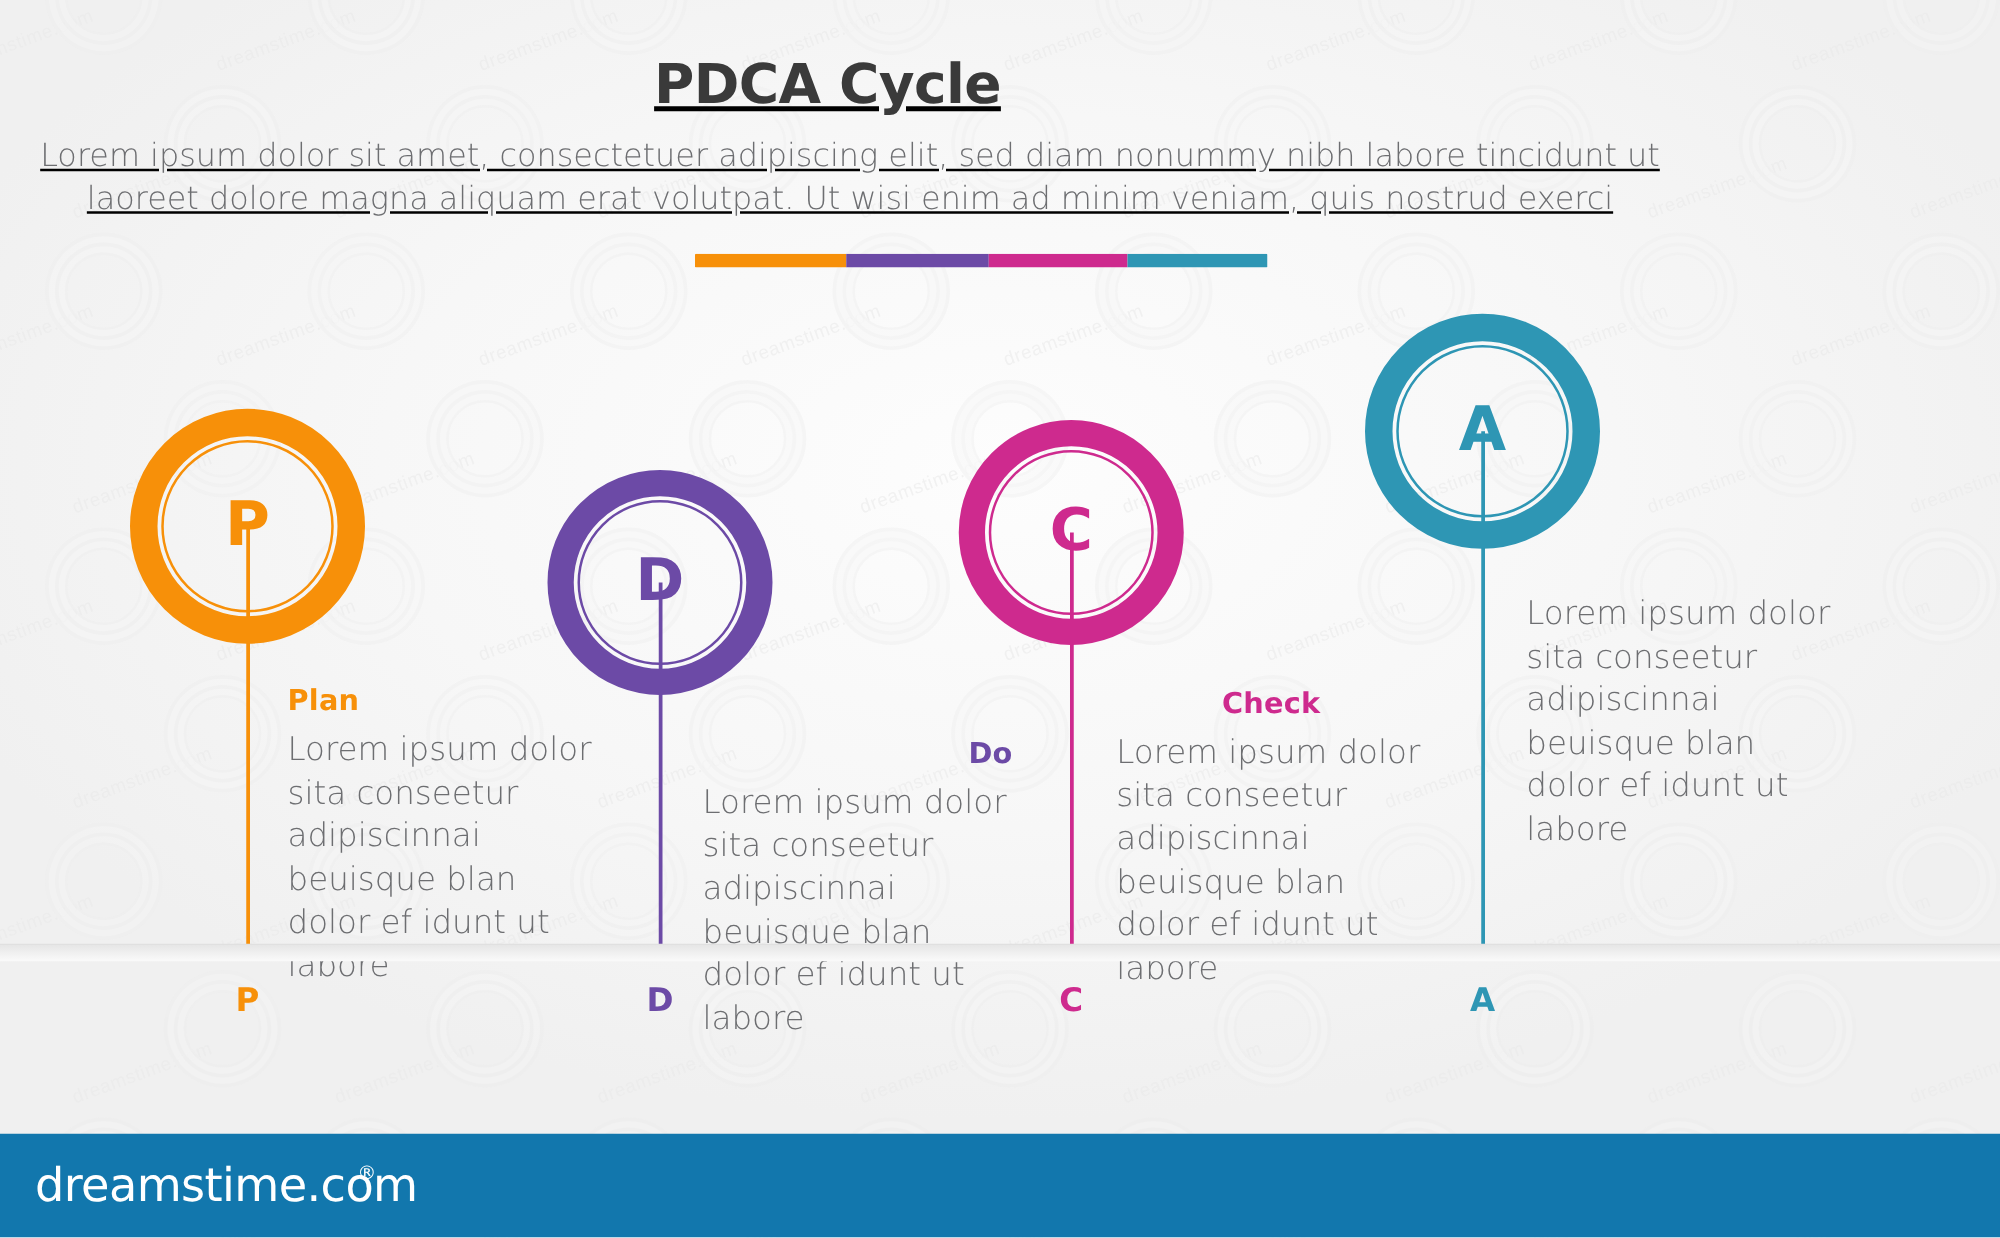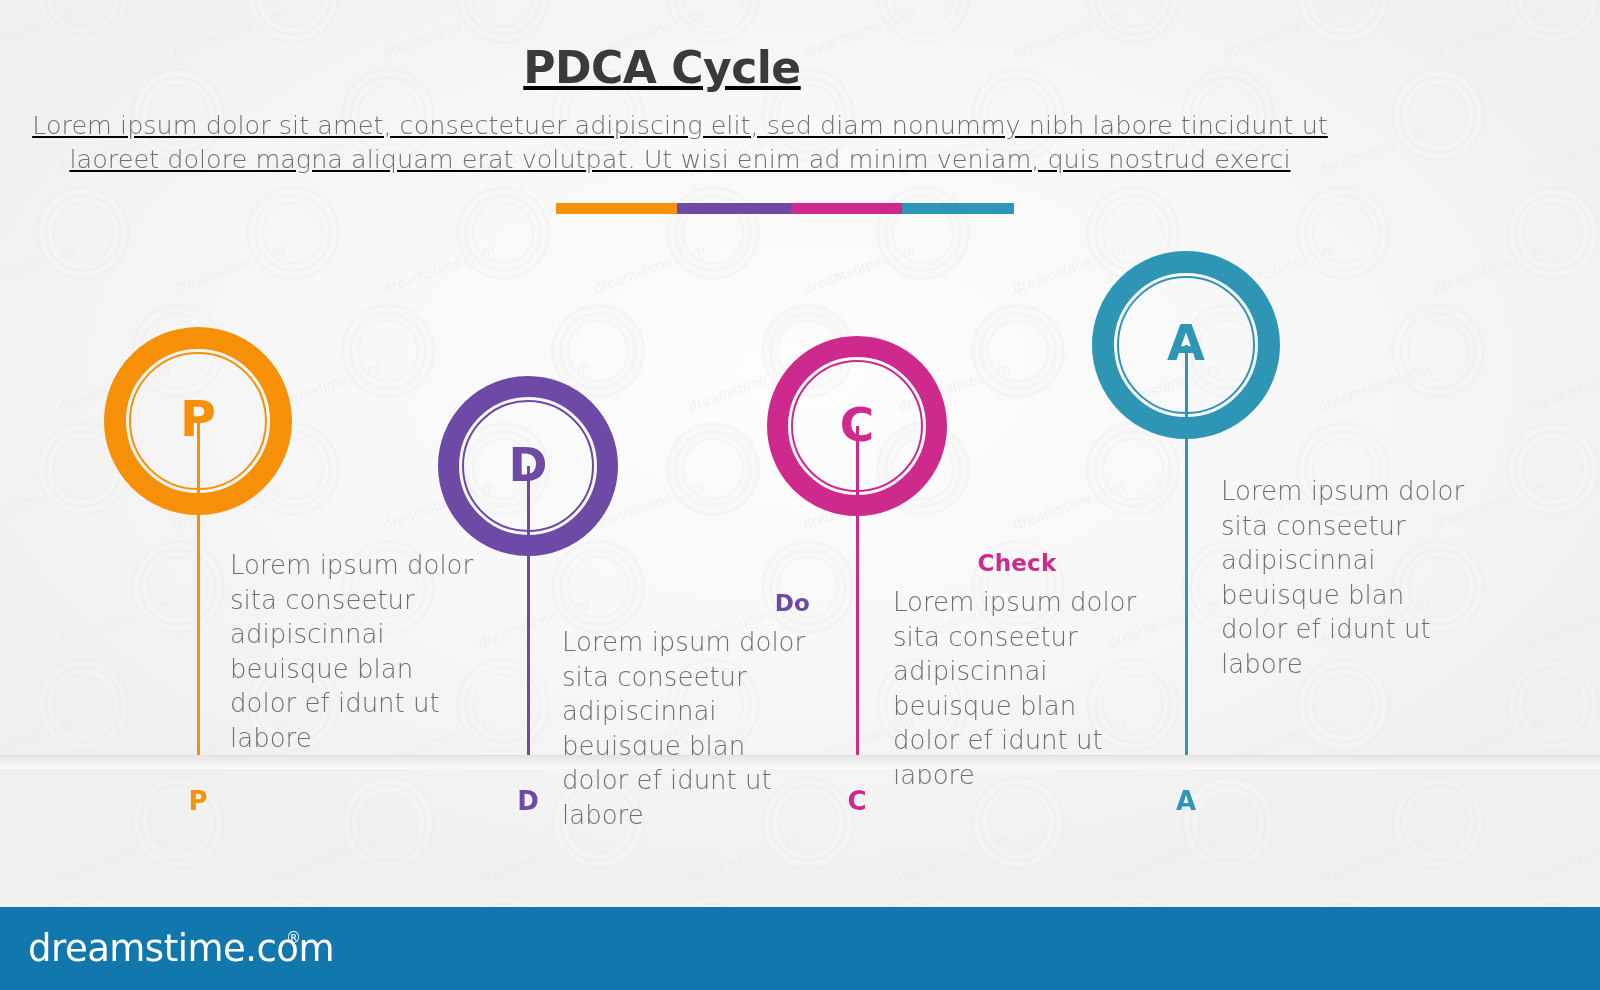--- a/index.html
+++ b/index.html
@@ -336,20 +336,21 @@
       <span style="background: rgb(46, 150, 180); flex: 1 1 0%;"></span>
     </div>
 
   <div id="nodes">
       <div class="node" style="left: 0px; top: 0px; width: 1600px; height: 990px; pointer-events: none;">
         <div class="stem" style="left: 196.5px; top: 421px; height: 341px; background: rgb(247, 144, 9);"></div>
         <div class="ring-outer" style="width: 188px; height: 188px; left: 104px; top: 327px; border: 22px solid rgb(247, 144, 9); pointer-events: auto;"></div>
         <div class="ring-inner" style="width: 138px; height: 138px; left: 129px; top: 352px; border: 2.5px solid rgb(247, 144, 9);"></div>
         <div class="ring-letter" style="left: 104px; width: 188px; font-size: 49px; color: rgb(247, 144, 9); top: 390.62px;">P</div>
         <div class="block" style="left: 230px; top: 548px;">
+          <div class="block-title" style="color: rgb(247, 144, 9);">Plan</div>
           <div class="block-body" style="width: 255px;">Lorem ipsum dolor sita conseetur adipiscinnai beuisque blan dolor ef idunt ut labore</div>
         </div>
       </div>
       <div class="node" style="left: 0px; top: 0px; width: 1600px; height: 990px; pointer-events: none;">
         <div class="stem" style="left: 526.5px; top: 466px; height: 296px; background: rgb(108, 74, 166);"></div>
         <div class="ring-outer" style="width: 180px; height: 180px; left: 438px; top: 376px; border: 21px solid rgb(108, 74, 166); pointer-events: auto;"></div>
         <div class="ring-inner" style="width: 132px; height: 132px; left: 462px; top: 400px; border: 2.5px solid rgb(108, 74, 166);"></div>
         <div class="ring-letter" style="left: 438px; width: 180px; font-size: 47px; color: rgb(108, 74, 166); top: 436.86px;">D</div>
         <div class="block" style="left: 562px; top: 590px;">
           <div class="block-title" style="color: rgb(108, 74, 166); text-align: right;">Do</div>

